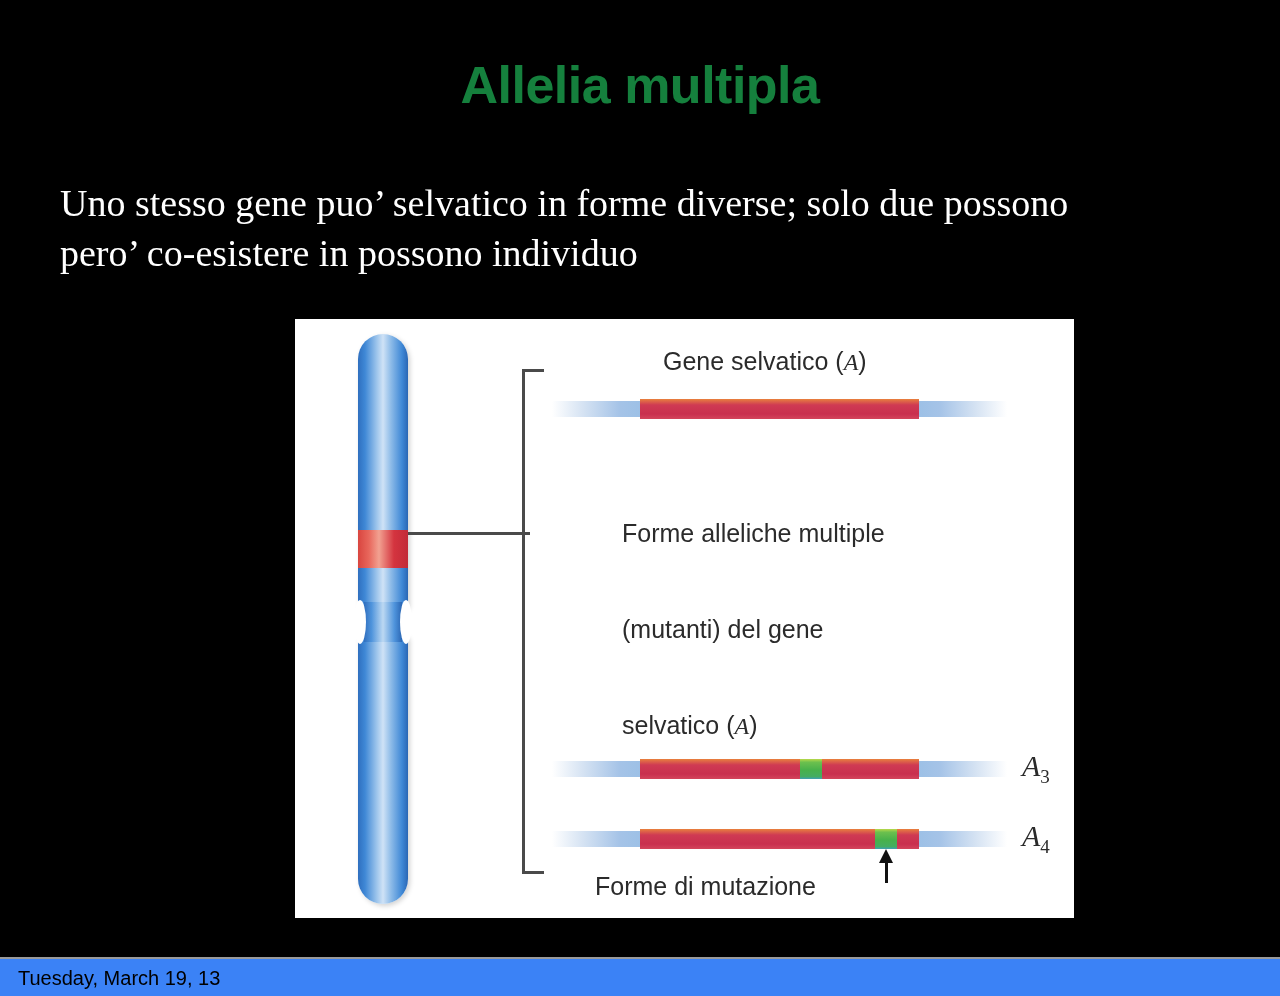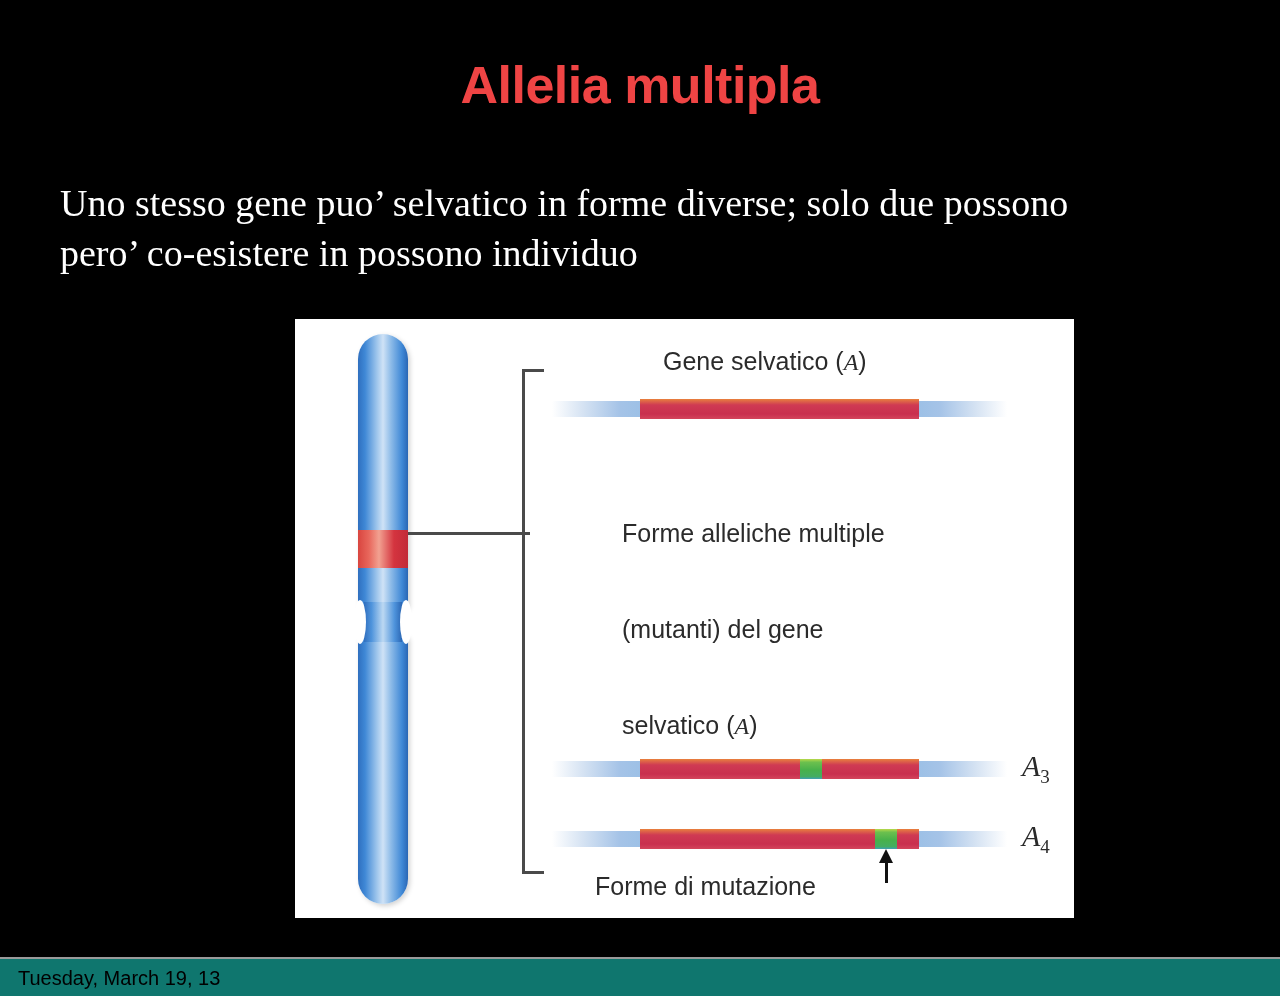--- a/index.html
+++ b/index.html
@@ -23,21 +23,21 @@
     height: 957px;
     background: #000000;
   }
 
   #slide-title {
     position: absolute;
     left: 0;
     top: 58px;
     width: 1280px;
     text-align: center;
-    color: #ef4444;
+    color: #15803d;
     font-family: "Liberation Sans", sans-serif;
     font-weight: bold;
     font-size: 52px;
     letter-spacing: -0.5px;
     line-height: 1.05;
     white-space: pre;
   }
 
   #slide-body {
     position: absolute;
@@ -281,21 +281,21 @@
     border-bottom: 14px solid #111111;
   }
 
   
   #footer {
     position: absolute;
     left: 0;
     top: 957px;
     width: 1280px;
     height: 39px;
-    background: #0f766e;
+    background: #3b82f6;
     border-top: 2px solid #9a9a9a;
     box-sizing: border-box;
   }
   #footer-date {
     position: absolute;
     left: 18px;
     top: 8px;
     color: #000000;
     font-family: "Liberation Sans", sans-serif;
     font-size: 20px;

